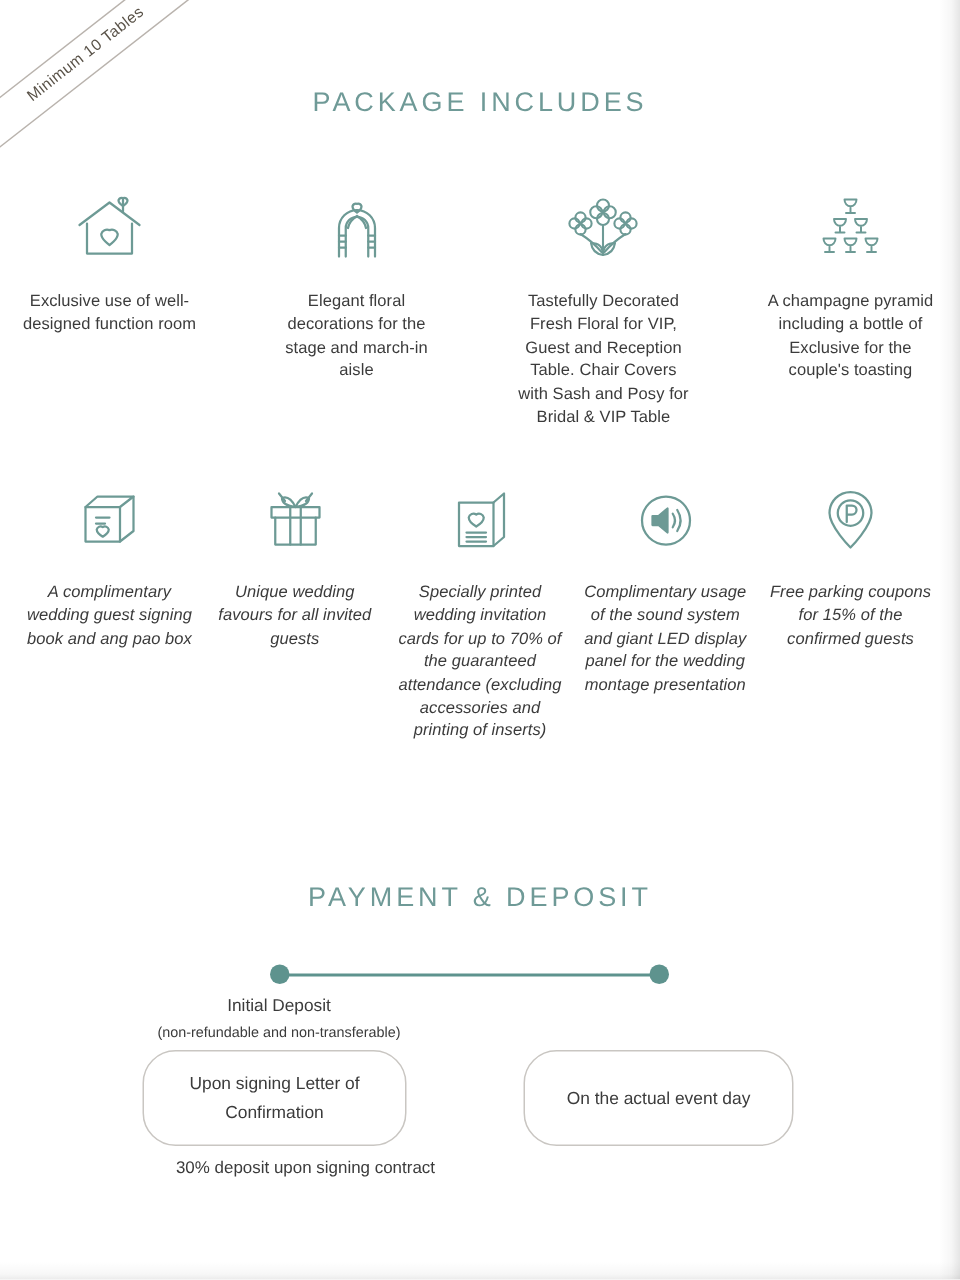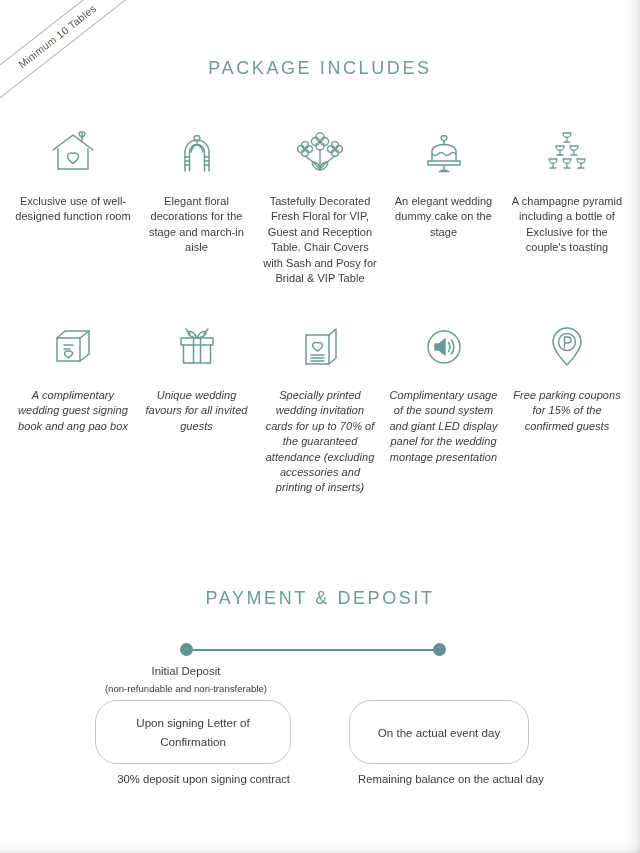--- a/index.html
+++ b/index.html
@@ -160,21 +160,21 @@
     display: flex;
     align-items: center;
     justify-content: center;
     text-align: center;
     color: #3b3b3b;
     font-size: 11.6px;
     line-height: 19px;
     box-sizing: border-box;
     padding: 6px 14px;
   }
-  #box-initial { top: 700px; left: 95px; width: 196px; height: 64px; }
+  #box-initial { top: 700px; left: 95px; width: 176px; height: 64px; }
   #box-final   { top: 700px; left: 349px; width: 180px; height: 64px; }
 
   .pay-foot {
     position: absolute;
     text-align: right;
     color: #3b3b3b;
     font-size: 11.3px;
     line-height: 16px;
   }
   #foot-initial { top: 771px; left: 80px; width: 210px; }
@@ -237,34 +237,20 @@
             <circle cx="38" cy="22" r="3.4"></circle>
             <circle cx="46" cy="22" r="3.4"></circle>
             <circle cx="42" cy="26" r="3.4"></circle>
           <path d="M27 23 L27 43 M12 29 Q20 34 26 41 M42 29 Q34 34 28 41"></path>
           <path d="M27 43 q-7-1-8-8 q8 0 8 8z M27 43 q7-1 8-8 q-8 0-8 8z"></path>
         </svg>
       </div>
       <div class="feature-text">Tastefully Decorated Fresh Floral for VIP, Guest and Reception Table. Chair Covers with Sash and Posy for Bridal &amp; VIP Table</div>
     </div>
 
-    <div class="feature">
-      <div class="feature-icon">
-        <svg width="50" height="50" viewBox="0 0 50 50" fill="none" stroke="#6d9a95" stroke-width="1.5" stroke-linecap="round" stroke-linejoin="round">
-          <path d="M22 10.5 a2.4 2.4 0 0 1 3-1.5 a2.4 2.4 0 0 1 3 1.5 c0 2-3 4-3 4 s-3-2-3-4z"></path>
-          <path d="M25 15 L25 18"></path>
-          <path d="M13 34 L13 24 a12 6.5 0 0 1 24 0 L37 34"></path>
-          <path d="M13 27 q3 3 6 0 t6 0 t6 0 t6 0"></path>
-          <path d="M9 34 h32 v4 H9z"></path>
-          <path d="M25 38 L25 42"></path>
-          <path d="M20.5 44.5 q4.5-3 9 0z"></path>
-        </svg>
-      </div>
-      <div class="feature-text">An elegant wedding dummy cake on the stage</div>
-    </div>
 
     <div class="feature">
       <div class="feature-icon">
         <svg width="52" height="50" viewBox="0 0 52 50" fill="none" stroke="#6d9a95" stroke-width="1.3" stroke-linecap="round" stroke-linejoin="round">
           <g>
             <path d="M22 6 h8 a4 4.5 0 0 1 -8 0z M26 10.5 v4 M23 15 h6"></path>
           </g>
           <g>
             <path d="M15 19 h8 a4 4.5 0 0 1 -8 0z M19 23.5 v4 M16 28 h6"></path>
             <path d="M29 19 h8 a4 4.5 0 0 1 -8 0z M33 23.5 v4 M30 28 h6"></path>
@@ -358,15 +344,14 @@
   <div class="tl-label" id="label-initial">
     <span>Initial Deposit</span>
     <span class="tl-sub">(non-refundable and non-transferable)</span>
   </div>
 
 
   <div class="pay-box" id="box-initial">Upon signing Letter of Confirmation</div>
   <div class="pay-box" id="box-final">On the actual event day</div>
 
   <div class="pay-foot" id="foot-initial">30% deposit upon signing contract</div>
-  <div class="pay-foot" id="foot-final">Remaining balance on the actual day</div>
 
 </div>
 
 </body></html>

